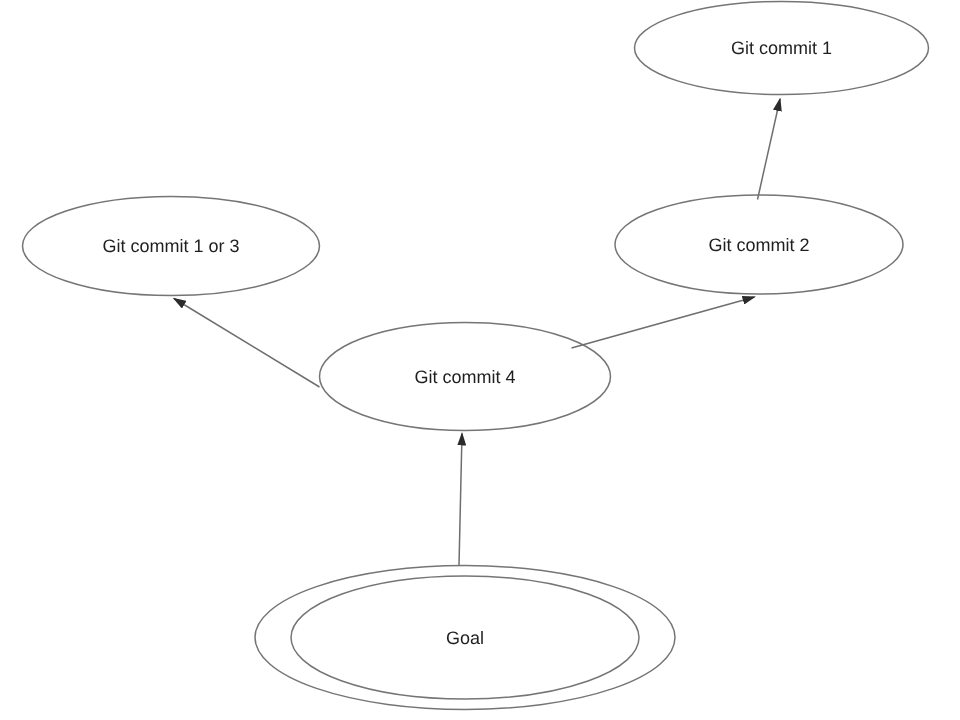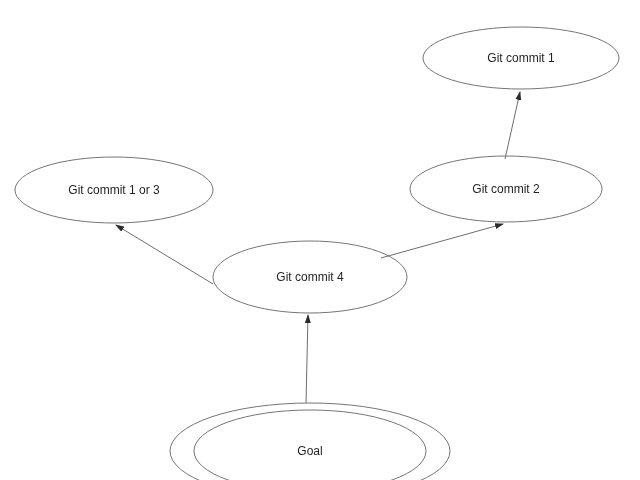--- a/index.html
+++ b/index.html
@@ -9,21 +9,20 @@
     height: 480px;
     background: #ffffff;
     overflow: hidden;
     font-family: "Liberation Sans", sans-serif;
   }
   .canvas {
     position: relative;
     width: 640px;
     height: 432px;
     background: #ffffff;
-    margin-top: 26px;
   }
   svg { display: block; }
   text {
     font-family: "Liberation Sans", sans-serif;
     font-size: 12px;
   }
 </style>
 </head>
 <body>
 

